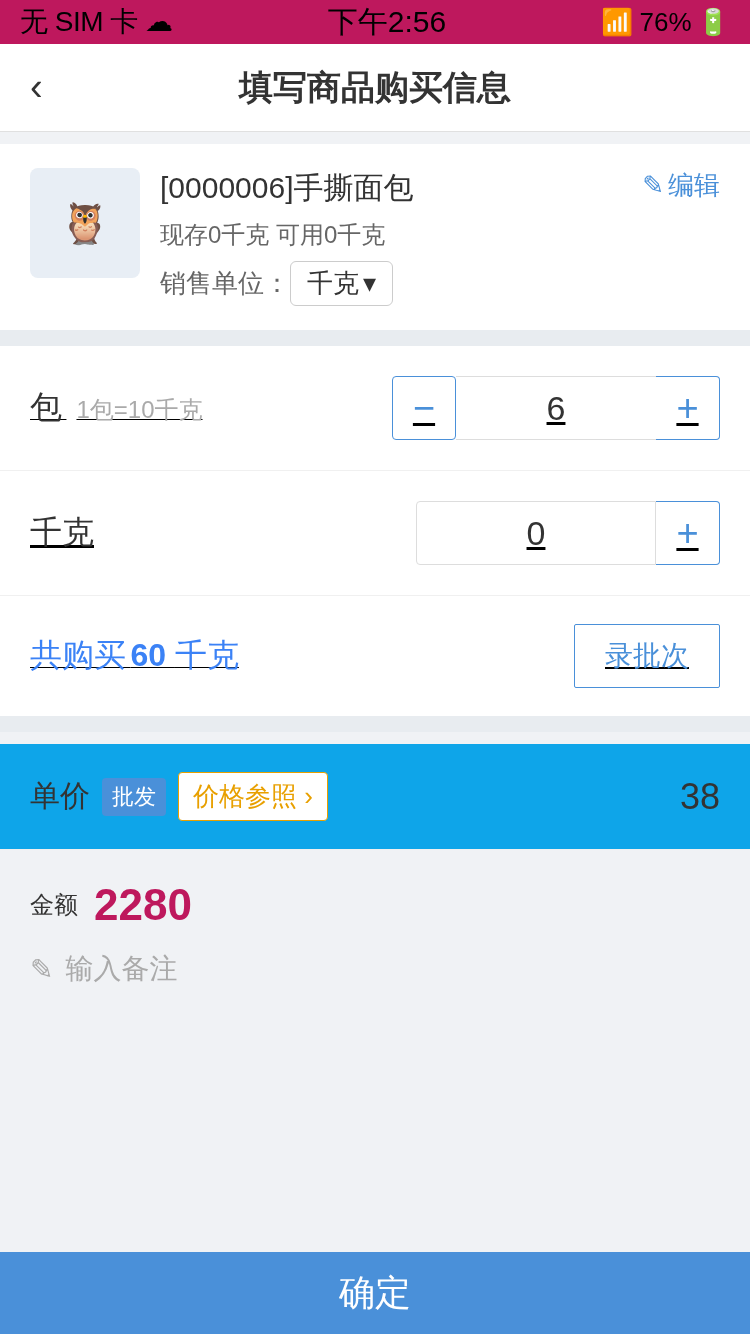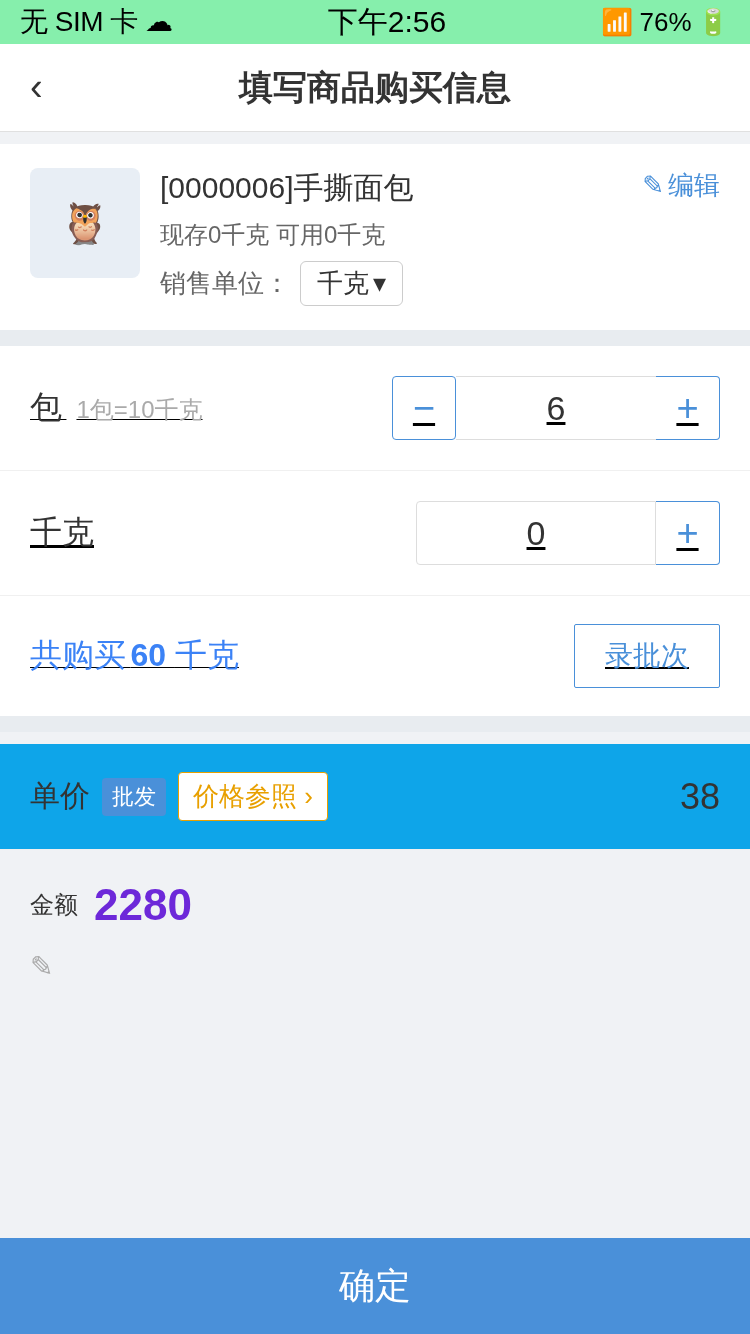--- a/index.html
+++ b/index.html
@@ -10,21 +10,21 @@
       font-family: -apple-system, "PingFang SC", "Helvetica Neue", sans-serif;
       background: #f0f2f5;
       position: relative;
       overflow-x: hidden;
     }
 
     
     .status-bar {
       width: 750px;
       height: 44px;
-      background: #86efac;
+      background: #be185d;
       display: flex;
       align-items: center;
       justify-content: space-between;
       padding: 4px 20px;
       font-size: 28px;
     }
     .status-left { font-size: 28px; color: #000; letter-spacing: -0.5px; }
     .status-center { font-size: 30px; color: #000; font-weight: 500; }
     .status-right { display: flex; align-items: center; gap: 6px; font-size: 26px; color: #000; }
 
@@ -98,21 +98,20 @@
       cursor: pointer;
     }
     .product-stock {
       font-size: 24px;
       color: #666;
       margin-top: 10px;
     }
     .product-unit-row {
       display: flex;
       align-items: center;
-      gap: 10px;
       margin-top: 10px;
       font-size: 26px;
       color: #666;
     }
     .unit-selector {
       border: 1px solid #ccc;
       border-radius: 6px;
       padding: 4px 16px;
       font-size: 26px;
       color: #333;
@@ -291,21 +290,21 @@
       align-items: center;
       gap: 16px;
       margin-bottom: 20px;
     }
     .amount-label {
       font-size: 24px;
       color: #333;
     }
     .amount-value {
       font-size: 44px;
-      color: #6d28d9;
+      color: #be185d;
       font-weight: 600;
     }
     .remark-row {
       display: flex;
       align-items: center;
       gap: 12px;
     }
     .remark-icon {
       font-size: 28px;
       color: #aaa;
@@ -321,21 +320,21 @@
       flex: 1;
       min-height: 300px;
     }
 
     
     .confirm-bar {
       position: fixed;
       bottom: 0;
       left: 0;
       width: 750px;
-      height: 96px;
+      height: 82px;
       background: #4a90d9;
       display: flex;
       align-items: center;
       justify-content: center;
       cursor: pointer;
     }
     .confirm-text {
       font-size: 36px;
       color: #fff;
       font-weight: 500;
@@ -442,20 +441,21 @@
     </div>
   </div>
 
   <div class="amount-section">
     <div class="amount-row">
       <span class="amount-label">金额</span>
       <span class="amount-value">2280</span>
     </div>
     <div class="remark-row">
       <span class="remark-icon">✎</span>
+      <span class="remark-text">输入备注</span>
     </div>
   </div>
 
   <div class="empty-space"></div>
 
 </div>
 
 <div class="confirm-bar">
   <span class="confirm-text">确定</span>
 </div>

